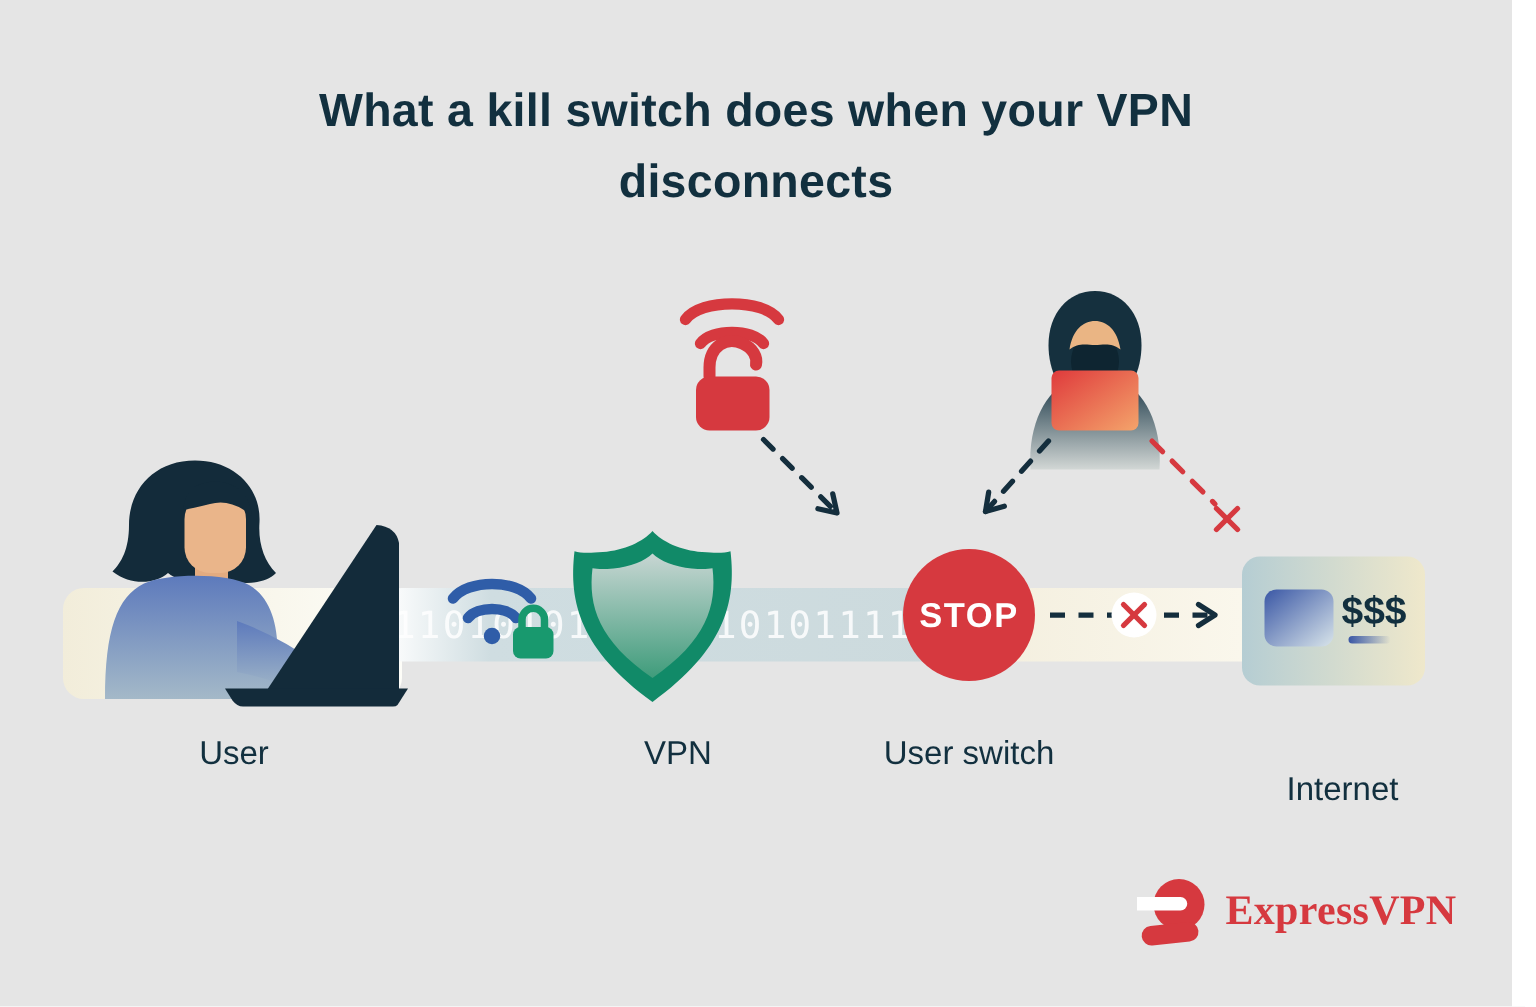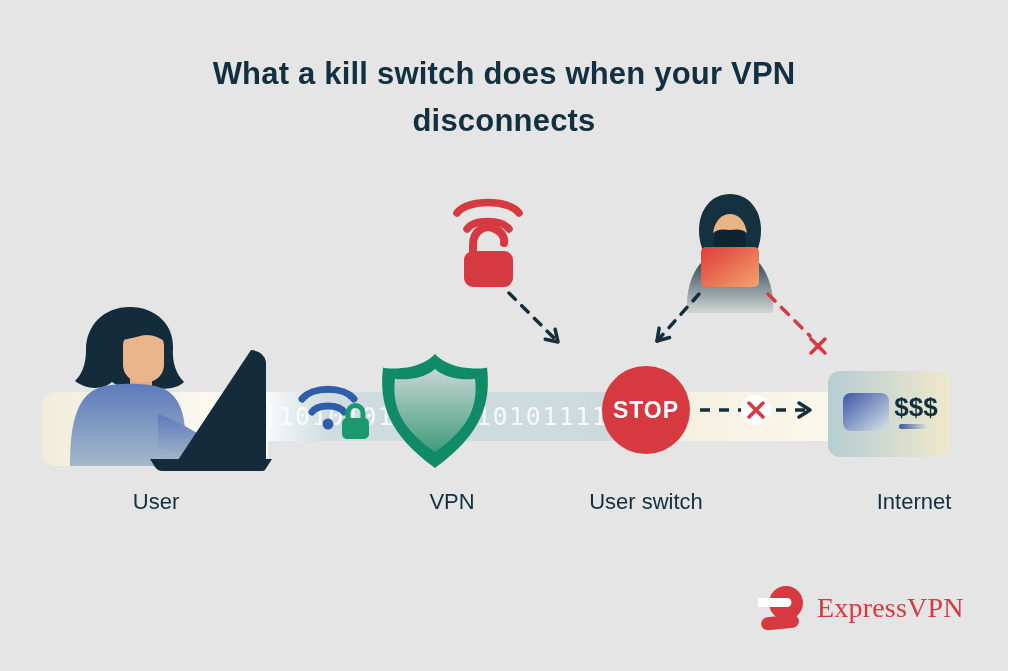--- a/index.html
+++ b/index.html
@@ -14,26 +14,26 @@
     letter-spacing:.2px;
   }
   .svg-stage{position:absolute;left:0;top:0;}
   .node-label{
     position:absolute;top:489px;transform:translateX(-50%);
     font-size:22px;font-weight:500;color:#12303f;white-space:nowrap;
   }
   .label-user{left:156px;text-align:right;}
   .label-vpn{left:452px;}
   .label-kill{left:646px;}
-  .label-internet{left:914px;}
+  .label-internet{left:895px;margin-top:24px;}
   .brand{
     position:absolute;left:756px;top:584px;display:flex;align-items:center;gap:9px;
   }
   .brand-text{
-    font-family:"Liberation Serif", serif;font-size:28px;font-weight:400;
+    font-family:"Liberation Serif", serif;font-size:28px;font-weight:700;
     color:#d6393f;letter-spacing:.2px;
   }
 </style>
 </head>
 <body>
 
 <div class="canvas">
 
   <div class="title">What a kill switch does when your VPN disconnects</div>
 

